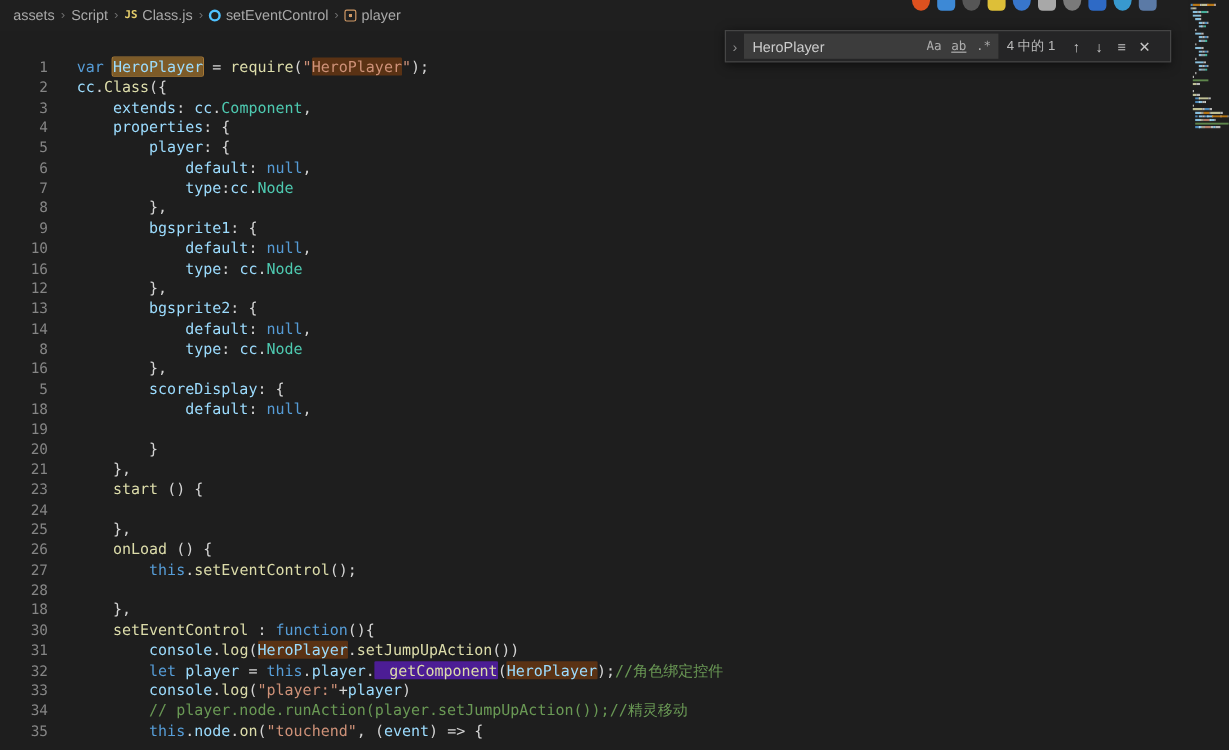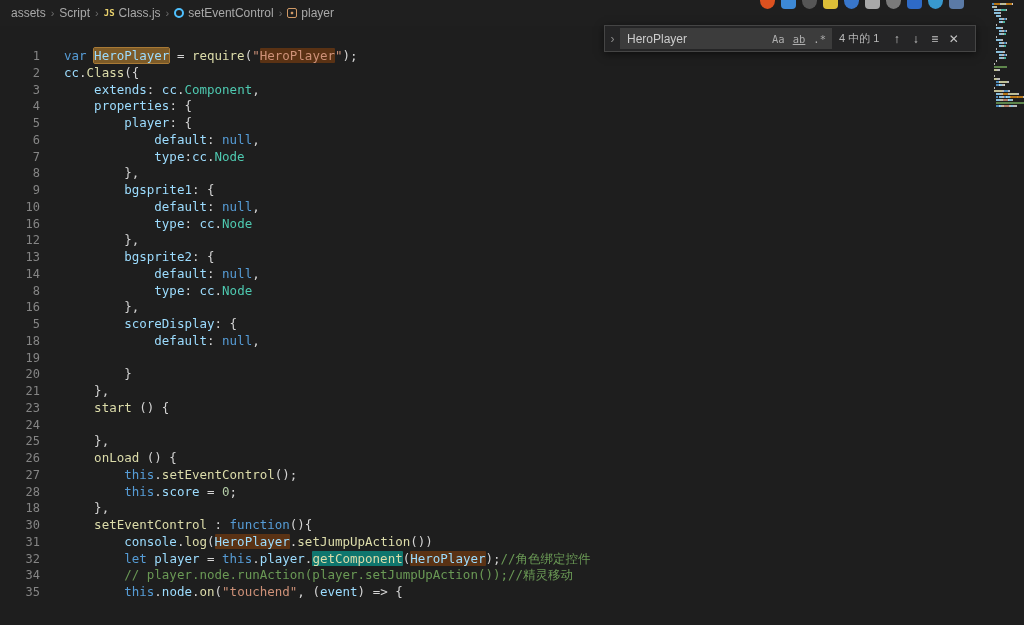--- a/index.html
+++ b/index.html
@@ -26,21 +26,21 @@
   
   .code-area{position:absolute;top:26px;left:0;right:34px;bottom:0;padding-top:22px;overflow:hidden;
     font-family:"DejaVu Sans Mono","Liberation Mono",monospace;font-size:12.5px;line-height:16.75px;cursor:text;}
   .code-row{display:flex;height:16.75px;white-space:pre;}
   .gutter{width:40px;flex:none;text-align:right;color:#858585;font-size:12px;user-select:none;}
   .line-content{padding-left:24px;white-space:pre;}
   .tk-kw{color:#569cd6}.tk-id{color:#9cdcfe}.tk-fn{color:#dcdcaa}.tk-cls{color:#4ec9b0}
   .tk-str{color:#ce9178}.tk-com{color:#6a9955}.tk-num{color:#b5cea8}.tk-pn{color:#d4d4d4}.tk-ws{color:#d4d4d4}
   .hl-cur{background:#7d5b28;outline:1px solid #a97a35;border-radius:1px;}
   .hl-m{background:#5a3214;border-radius:1px;}
-  .hl-sel{background:#0f766e;border-radius:1px;}
+  .hl-sel{background:#4c1d95;border-radius:1px;padding-left:12px;}
 
   
   .minimap{position:absolute;top:0;right:0;bottom:0;width:34px;background:#1e1e1e;z-index:2;padding-top:3px;cursor:pointer;}
   .mm-line{height:2px;margin:0 0 1px 2px;display:flex;overflow:hidden;}
   .mm-seg{height:2px;flex:none;opacity:.85;}
 
   
   .find-widget{position:absolute;top:25px;right:48px;width:372px;height:27px;background:#252526;
     border:1px solid #454545;box-shadow:0 2px 8px rgba(0,0,0,.55);display:flex;align-items:center;
     padding-right:4px;z-index:6;box-sizing:border-box;}
@@ -121,25 +121,26 @@
       <div class="code-row"><div class="gutter">5</div><div class="line-content"><span class="tk-ws">        </span><span class="tk-id">scoreDisplay</span><span class="tk-pn">: {</span></div></div>
       <div class="code-row"><div class="gutter">18</div><div class="line-content"><span class="tk-ws">            </span><span class="tk-id">default</span><span class="tk-pn">: </span><span class="tk-kw">null</span><span class="tk-pn">,</span></div></div>
       <div class="code-row"><div class="gutter">19</div></div>
       <div class="code-row"><div class="gutter">20</div><div class="line-content"><span class="tk-ws">        </span><span class="tk-pn">}</span></div></div>
       <div class="code-row"><div class="gutter">21</div><div class="line-content"><span class="tk-ws">    </span><span class="tk-pn">},</span></div></div>
       <div class="code-row"><div class="gutter">23</div><div class="line-content"><span class="tk-ws">    </span><span class="tk-fn">start</span><span class="tk-pn"> () {</span></div></div>
       <div class="code-row"><div class="gutter">24</div><div class="line-content"></div></div>
       <div class="code-row"><div class="gutter">25</div><div class="line-content"><span class="tk-ws">    </span><span class="tk-pn">},</span></div></div>
       <div class="code-row"><div class="gutter">26</div><div class="line-content"><span class="tk-ws">    </span><span class="tk-fn">onLoad</span><span class="tk-pn"> () {</span></div></div>
       <div class="code-row"><div class="gutter">27</div><div class="line-content"><span class="tk-ws">        </span><span class="tk-kw">this</span><span class="tk-pn">.</span><span class="tk-fn">setEventControl</span><span class="tk-pn">();</span></div></div>
-      <div class="code-row"><div class="gutter">28</div><div class="line-content"><span class="tk-ws">        </span><span class="tk-kw">this</span><span class="tk-pn">.</span><span class="tk-id">score</span><span class="tk-pn"> = </span><span class="tk-num">0</span><span class="tk-pn">;</span></div></div>
+      <div class="code-row"><div class="gutter">28</div></div>
       <div class="code-row"><div class="gutter">18</div><div class="line-content"><span class="tk-ws">    </span><span class="tk-pn">},</span></div></div>
       <div class="code-row"><div class="gutter">30</div><div class="line-content"><span class="tk-ws">    </span><span class="tk-fn">setEventControl</span><span class="tk-pn"> : </span><span class="tk-kw">function</span><span class="tk-pn">(){</span></div></div>
       <div class="code-row"><div class="gutter">31</div><div class="line-content"><span class="tk-ws">        </span><span class="tk-id">console</span><span class="tk-pn">.</span><span class="tk-fn">log</span><span class="tk-pn">(</span><span class="tk-id hl-m">HeroPlayer</span><span class="tk-pn">.</span><span class="tk-fn">setJumpUpAction</span><span class="tk-pn">())</span></div></div>
       <div class="code-row"><div class="gutter">32</div><div class="line-content"><span class="tk-ws">        </span><span class="tk-kw">let</span><span class="tk-ws"> </span><span class="tk-id">player</span><span class="tk-pn"> = </span><span class="tk-kw">this</span><span class="tk-pn">.</span><span class="tk-id">player</span><span class="tk-pn">.</span><span class="tk-fn hl-sel">getComponent</span><span class="tk-pn">(</span><span class="tk-id hl-m">HeroPlayer</span><span class="tk-pn">);</span><span class="tk-com">//角色绑定控件</span></div></div>
+      <div class="code-row"><div class="gutter">33</div><div class="line-content"><span class="tk-ws">        </span><span class="tk-id">console</span><span class="tk-pn">.</span><span class="tk-fn">log</span><span class="tk-pn">(</span><span class="tk-str">"player:"</span><span class="tk-pn">+</span><span class="tk-id">player</span><span class="tk-pn">)</span></div></div>
       <div class="code-row"><div class="gutter">34</div><div class="line-content"><span class="tk-ws">        </span><span class="tk-com">// player.node.runAction(player.setJumpUpAction());//精灵移动</span></div></div>
       <div class="code-row"><div class="gutter">35</div><div class="line-content"><span class="tk-ws">        </span><span class="tk-kw">this</span><span class="tk-pn">.</span><span class="tk-id">node</span><span class="tk-pn">.</span><span class="tk-fn">on</span><span class="tk-pn">(</span><span class="tk-str">"touchend"</span><span class="tk-pn">, (</span><span class="tk-id">event</span><span class="tk-pn">) =&gt; {</span></div></div>
     </div>
 
   <div class="minimap" id="minimap">
       <div class="mm-line">
         <span class="mm-seg" style="width: 2.2px; background: rgb(86, 156, 214);"></span>
         <span class="mm-seg" style="width: 5.5px; background: rgb(209, 134, 22);"></span>
         <span class="mm-seg" style="width: 1.65px; background: rgb(212, 212, 212);"></span>
         <span class="mm-seg" style="width: 3.85px; background: rgb(220, 220, 170);"></span>

